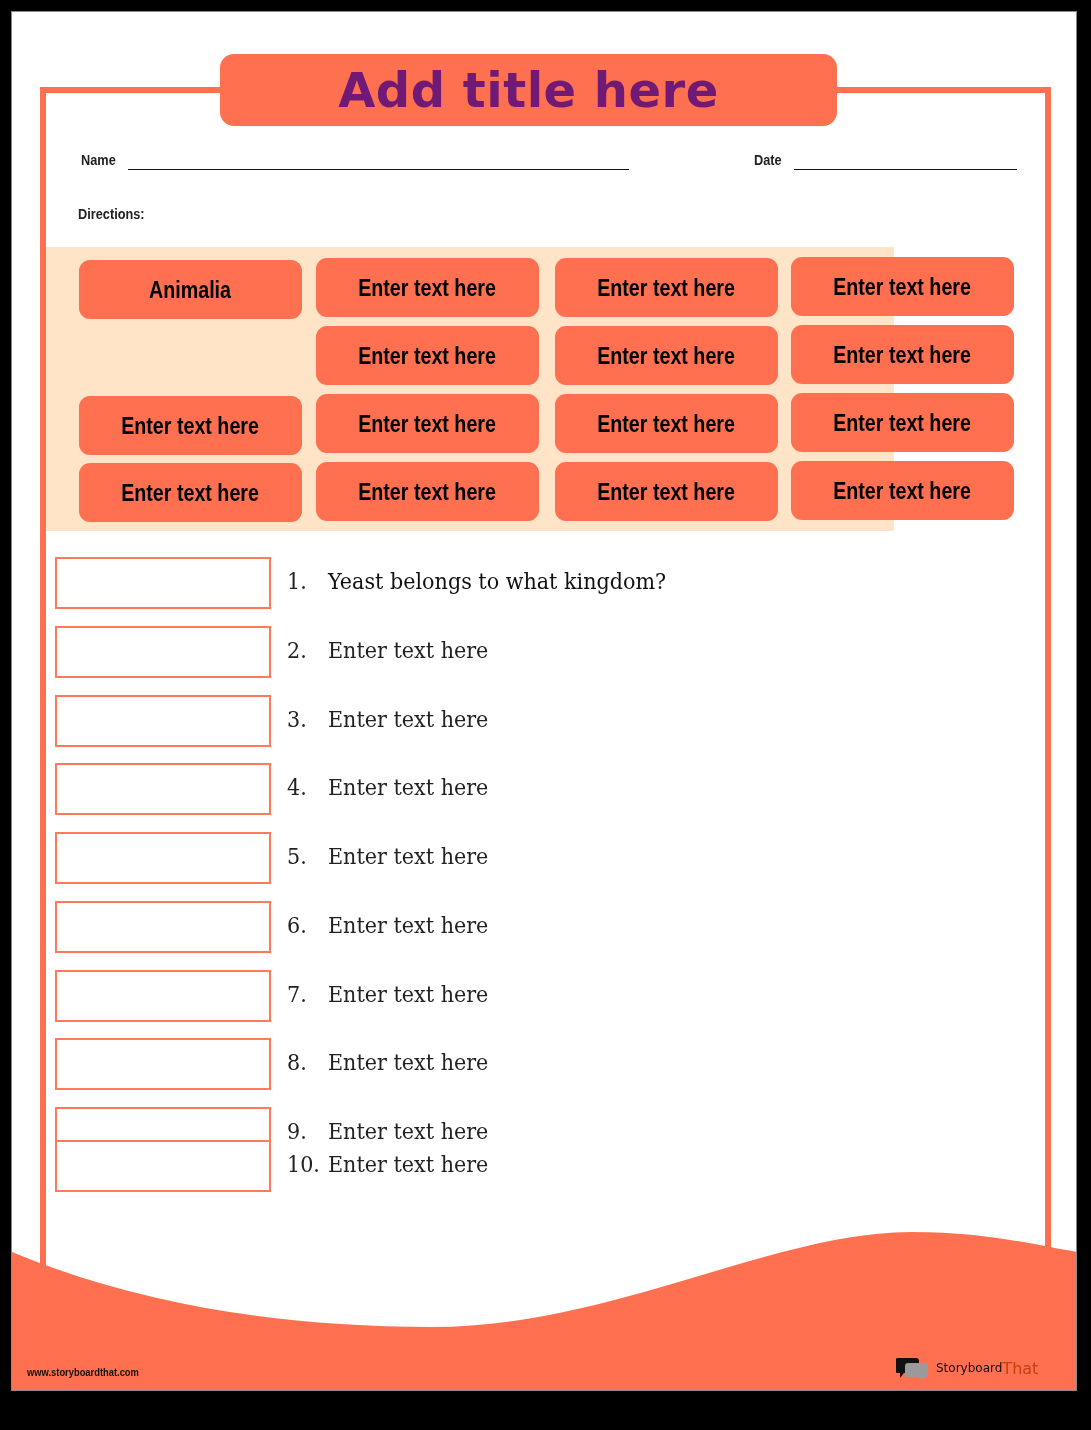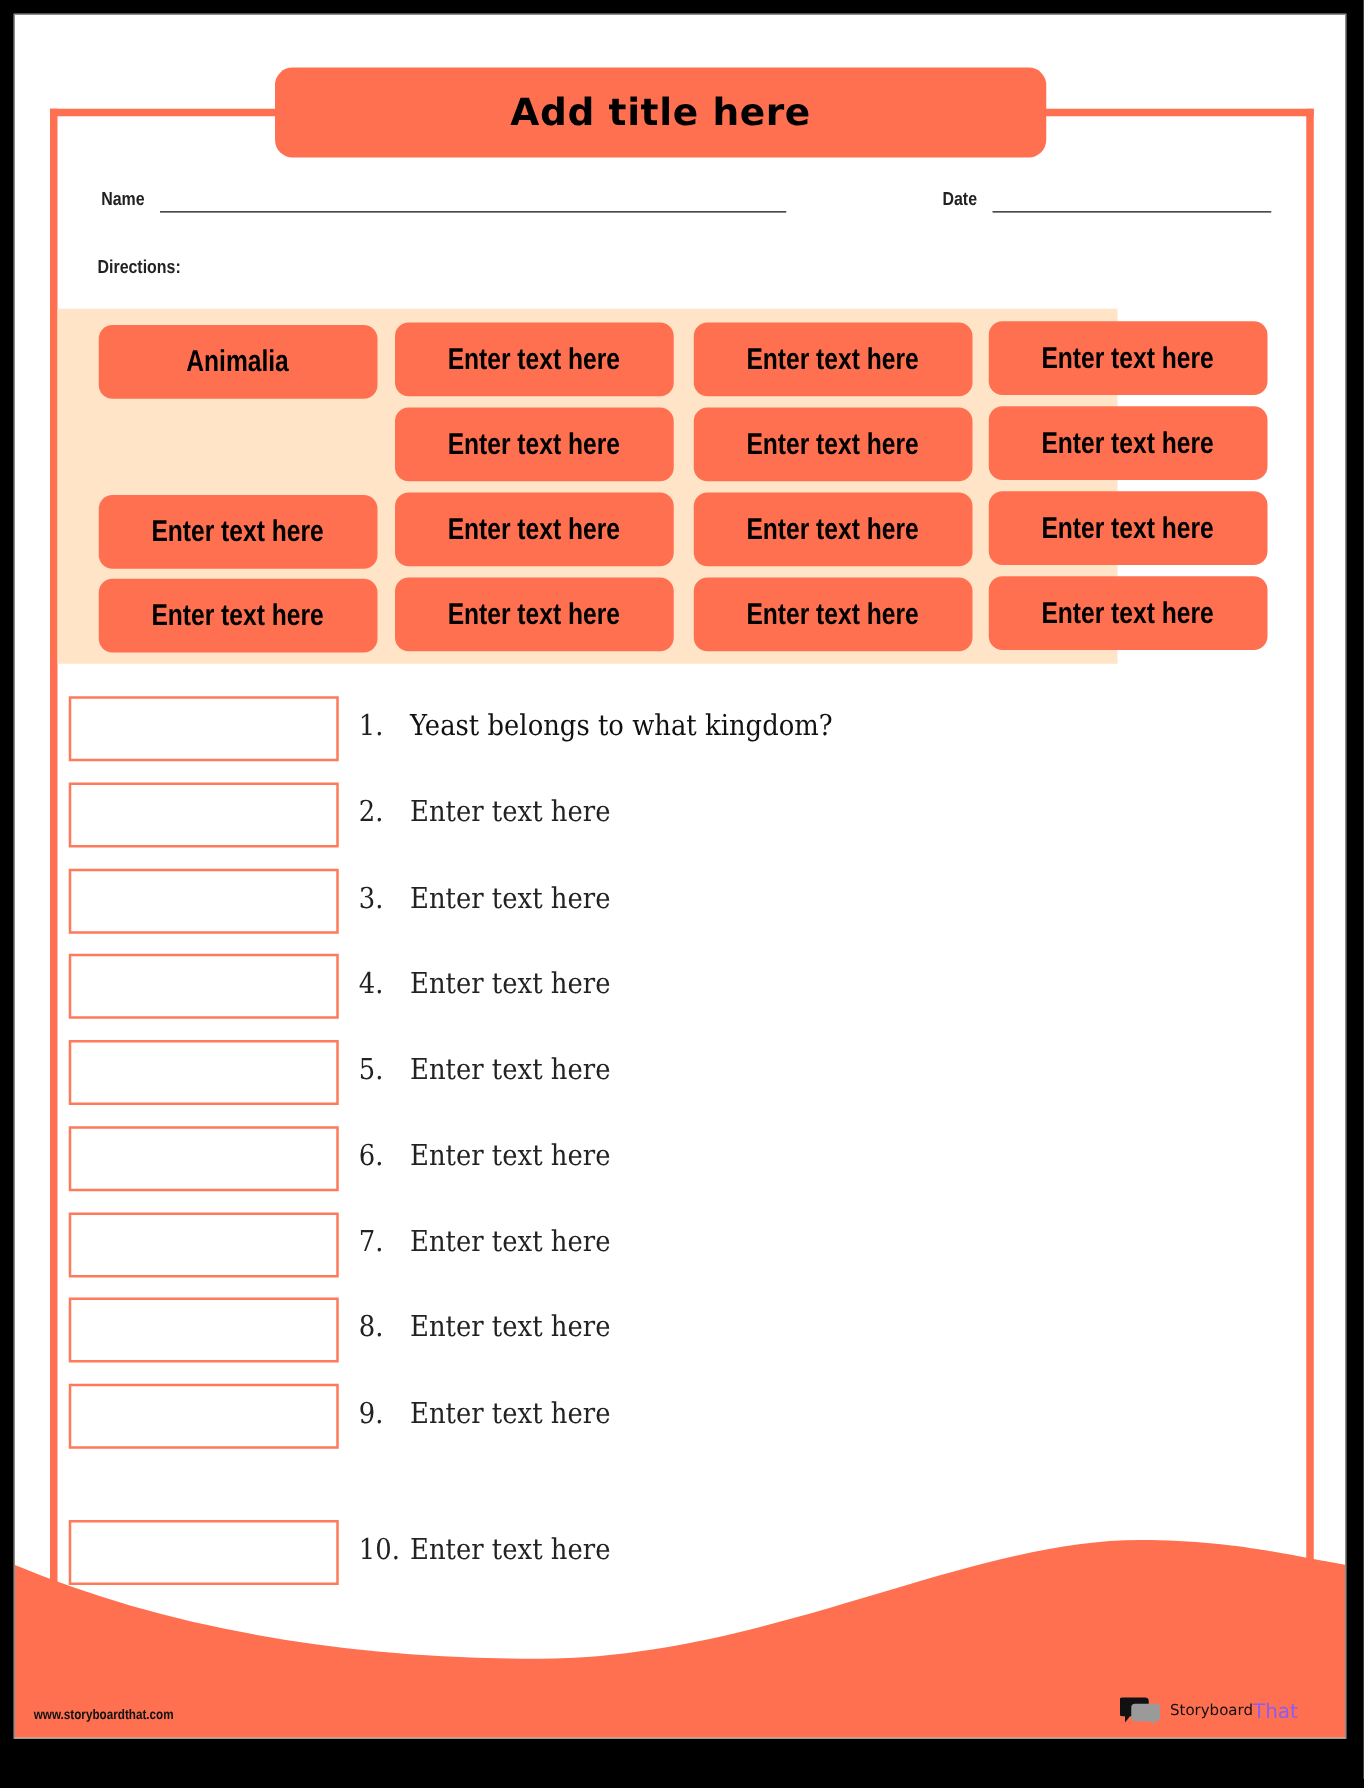--- a/index.html
+++ b/index.html
@@ -15,21 +15,21 @@
   .frame {
     position: absolute; left: 28px; top: 75px; width: 1011px; height: 1230px;
     border: 6px solid #ff7050; border-bottom: none; box-sizing: border-box;
   }
   .title-pill {
     position: absolute; left: 208px; top: 42px; width: 617px; height: 72px;
     background: #ff7050; border-radius: 14px;
     display: flex; align-items: center; justify-content: center;
   }
   .title-text {
-    font-family: "DejaVu Sans", sans-serif; font-weight: bold; font-size: 30px; color: #000000;
+    font-family: "DejaVu Sans", sans-serif; font-weight: bold; font-size: 48px; color: #701a75;
     letter-spacing: 0.5px;
   }
   .field-label {
     position: absolute; font-family: "Liberation Sans", sans-serif; font-weight: bold;
     font-size: 15px; color: #222; transform: scaleX(0.85); transform-origin: left center;
   }
   .field-line { position: absolute; height: 0; border-bottom: 1.5px solid #111; }
   .panel {
     position: absolute; left: 34px; top: 235px; width: 848px; height: 284px;
     background: #ffe4c8;
@@ -56,21 +56,21 @@
     font-size: 23px; color: #222; white-space: nowrap; transform: scaleX(0.9); transform-origin: left center;
   }
   .q-text.filled { color: #111; }
   .wave { position: absolute; left: 0; top: 1215px; width: 1066px; height: 165px; }
   .footer-url {
     position: absolute; left: 15px; top: 1354px; font-family: "Liberation Sans", sans-serif;
     font-weight: bold; font-size: 11px; color: #111; transform: scaleX(0.85); transform-origin: left center;
   }
   .logo { position: absolute; left: 884px; top: 1343px; height: 26px; display: flex; align-items: center; }
   .logo-text-a { font-family: "DejaVu Sans", sans-serif; font-size: 12px; color: #111; margin-left: 6px; }
-  .logo-text-b { font-family: "DejaVu Sans", sans-serif; font-size: 16px; color: #8b5cf6; }
+  .logo-text-b { font-family: "DejaVu Sans", sans-serif; font-size: 16px; color: #c2410c; }
 </style>
 </head>
 <body>
 
 <div class="page">
 
   <div class="frame"></div>
 
   <div class="title-pill">
     <span class="title-text">Add title here</span>
@@ -174,21 +174,21 @@
   <div class="q-row" style="top:1026px;">
     <div class="q-box"></div>
     <span class="q-num">8.</span>
     <span class="q-text">Enter text here</span>
   </div>
   <div class="q-row" style="top:1095px;">
     <div class="q-box"></div>
     <span class="q-num">9.</span>
     <span class="q-text">Enter text here</span>
   </div>
-  <div class="q-row" style="top:1204px;">
+  <div class="q-row" style="top:1128px;">
     <div class="q-box"></div>
     <span class="q-num">10.</span>
     <span class="q-text">Enter text here</span>
   </div>
 
   <svg class="wave" viewBox="0 0 1066 165" preserveAspectRatio="none">
     <path d="M0,25 C120,75 260,100 420,100 C600,100 760,5 900,5 C980,5 1030,20 1066,25 L1066,165 L0,165 Z" fill="#ff7050"></path>
   </svg>
 
   <span class="footer-url">www.storyboardthat.com</span>

